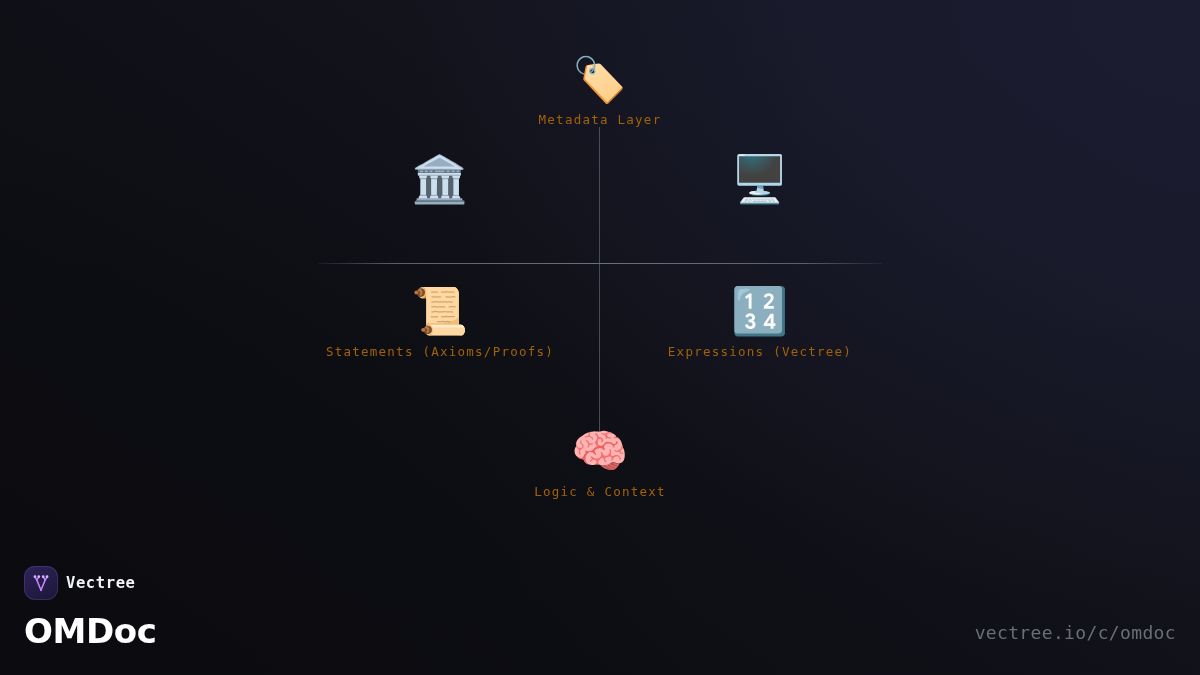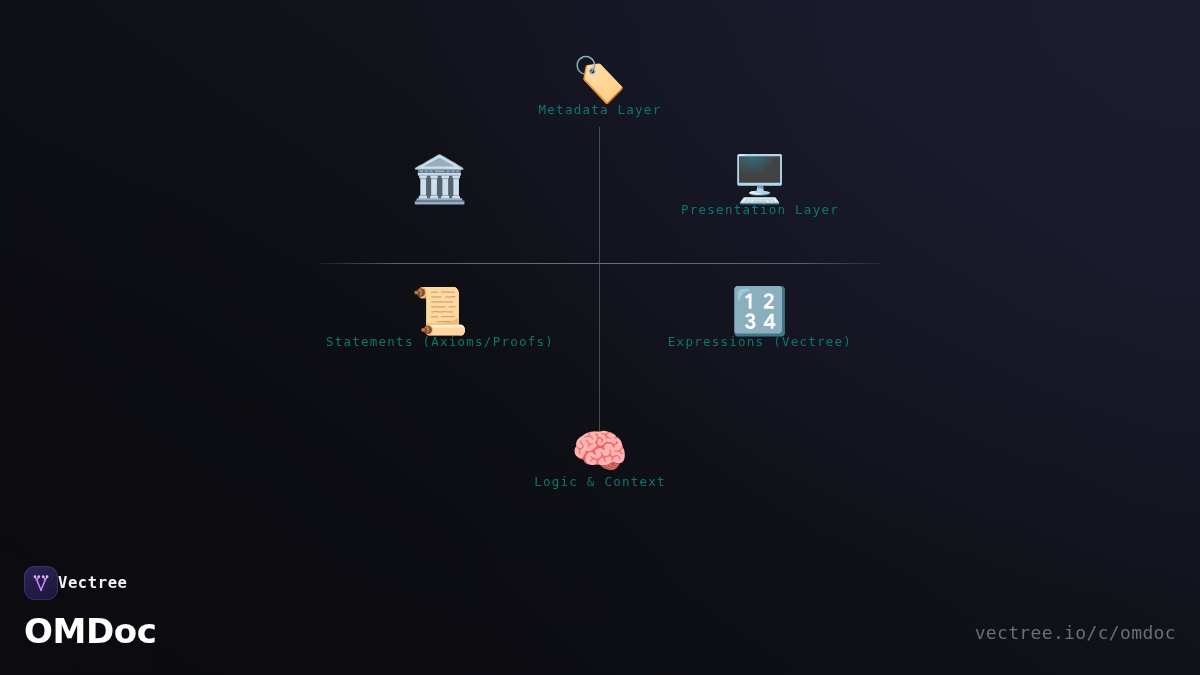--- a/index.html
+++ b/index.html
@@ -41,44 +41,45 @@
     width:360px;
   }
   .node .glyph {
     font-family:"DejaVu Sans", sans-serif;
     line-height:1;
     display:block;
     user-select:none;
   }
   .node .label {
     display:block;
+    margin-top:10px;
     font-family:"DejaVu Sans Mono", monospace;
     font-size:12.5px;
     letter-spacing:1.25px;
-    color:#0f766e;
+    color:#a16207;
     white-space:nowrap;
   }
 
   #node-metadata   { left:600px; top:58px; }
   #node-theories   { left:440px; top:156px; }
   #node-present    { left:760px; top:156px; }
   #node-statements { left:440px; top:288px; }
   #node-express    { left:760px; top:288px; }
   #node-logic      { left:600px; top:428px; }
 
   #node-metadata   .glyph { font-size:44px; }
   #node-theories   .glyph,
   #node-present    .glyph,
   #node-statements .glyph,
   #node-express    .glyph,
   #node-logic      .glyph { font-size:46px; }
 
   
   .brand { position:absolute; left:24px; bottom:24px; }
-  .brand-row { display:flex; align-items:center; gap:0; }
+  .brand-row { display:flex; align-items:center; gap:8px; }
   .brand-mark {
     width:34px; height:34px;
     border-radius:11px;
     background:linear-gradient(150deg,#2e2259 0%, #241c46 55%, #1b1736 100%);
     box-shadow:inset 0 0 0 1px rgba(150,110,220,0.22);
     display:flex; align-items:center; justify-content:center;
     flex:0 0 auto;
   }
   .brand-name {
     font-family:"DejaVu Sans Mono", monospace;
@@ -113,21 +114,20 @@
     <span class="glyph">🏷️</span>
     <span class="label">Metadata Layer</span>
   </div>
 
   <div class="node" id="node-theories">
     <span class="glyph">🏛️</span>
   </div>
 
   <div class="node" id="node-present">
     <span class="glyph">🖥️</span>
-    <span class="label">Presentation Layer</span>
   </div>
 
   <div class="node" id="node-statements">
     <span class="glyph">📜</span>
     <span class="label">Statements (Axioms/Proofs)</span>
   </div>
 
   <div class="node" id="node-express">
     <span class="glyph">🔢</span>
     <span class="label">Expressions (Vectree)</span>

